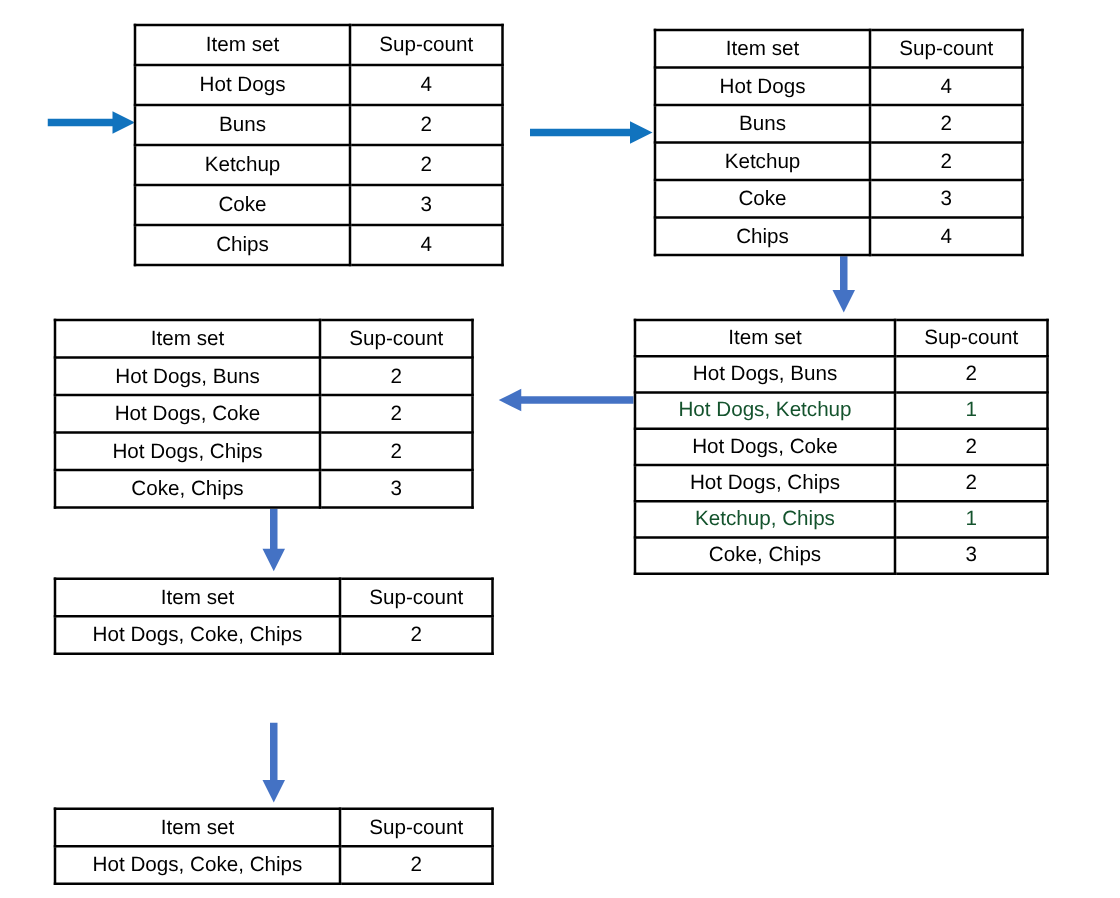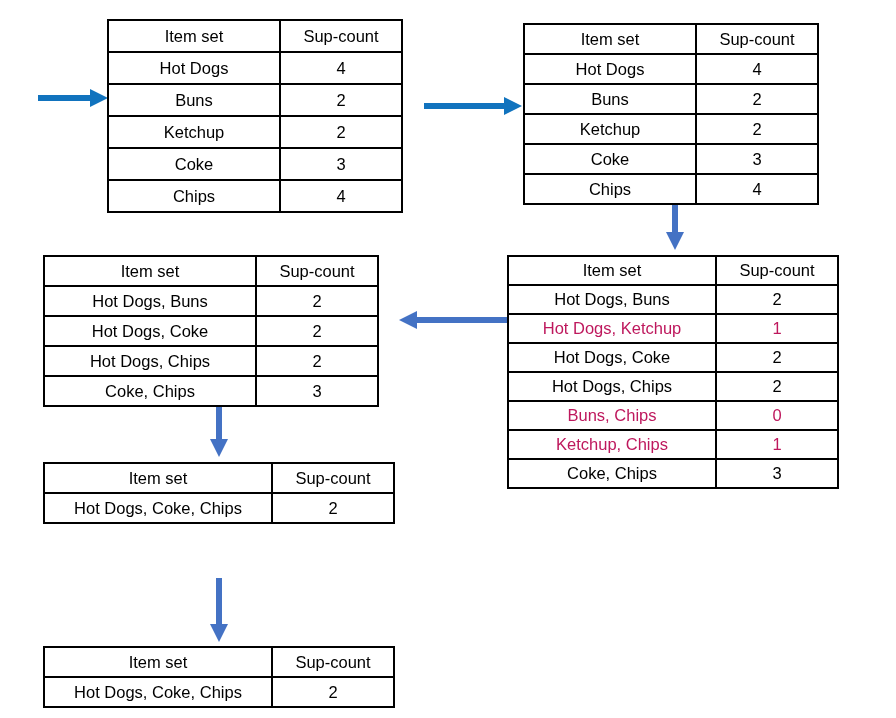--- a/index.html
+++ b/index.html
@@ -31,21 +31,21 @@
     border: 2px solid #000000;
     text-align: center;
     vertical-align: middle;
     font-size: 16.5px;
     line-height: 1;
     color: #000000;
     padding: 3px 4px;
     white-space: nowrap;
     font-family: "Liberation Sans", sans-serif;
   }
-  .tbl td.pruned { color: #be185d; }
+  .tbl td.pruned { color: #14532d; }
 
   
   .t1 { left: 107px; top: 19px; }
   .t1 .c-set   { width: 172px; }
   .t1 .c-count { width: 122px; }
   .t1 td { height: 24px; }
 
   .t2 { left: 523px; top: 23px; }
   .t2 .c-set   { width: 172px; }
   .t2 .c-count { width: 122px; }
@@ -198,24 +198,20 @@
         </tr>
         <tr>
           <td>Hot Dogs, Coke</td>
           <td>2</td>
         </tr>
         <tr>
           <td>Hot Dogs, Chips</td>
           <td>2</td>
         </tr>
         <tr>
-          <td class="pruned">Buns, Chips</td>
-          <td class="pruned">0</td>
-        </tr>
-        <tr>
           <td class="pruned">Ketchup, Chips</td>
           <td class="pruned">1</td>
         </tr>
         <tr>
           <td>Coke, Chips</td>
           <td>3</td>
         </tr>
       </tbody>
   </table>
 

